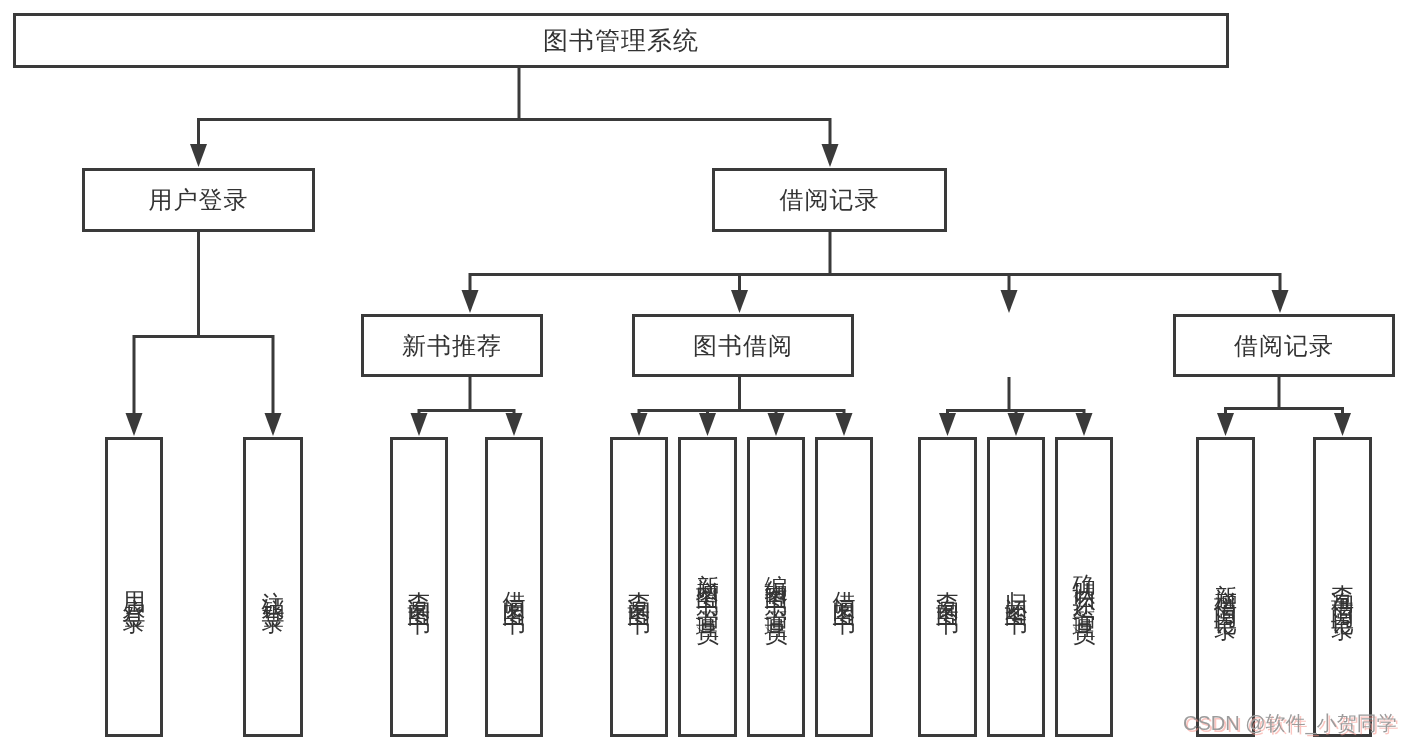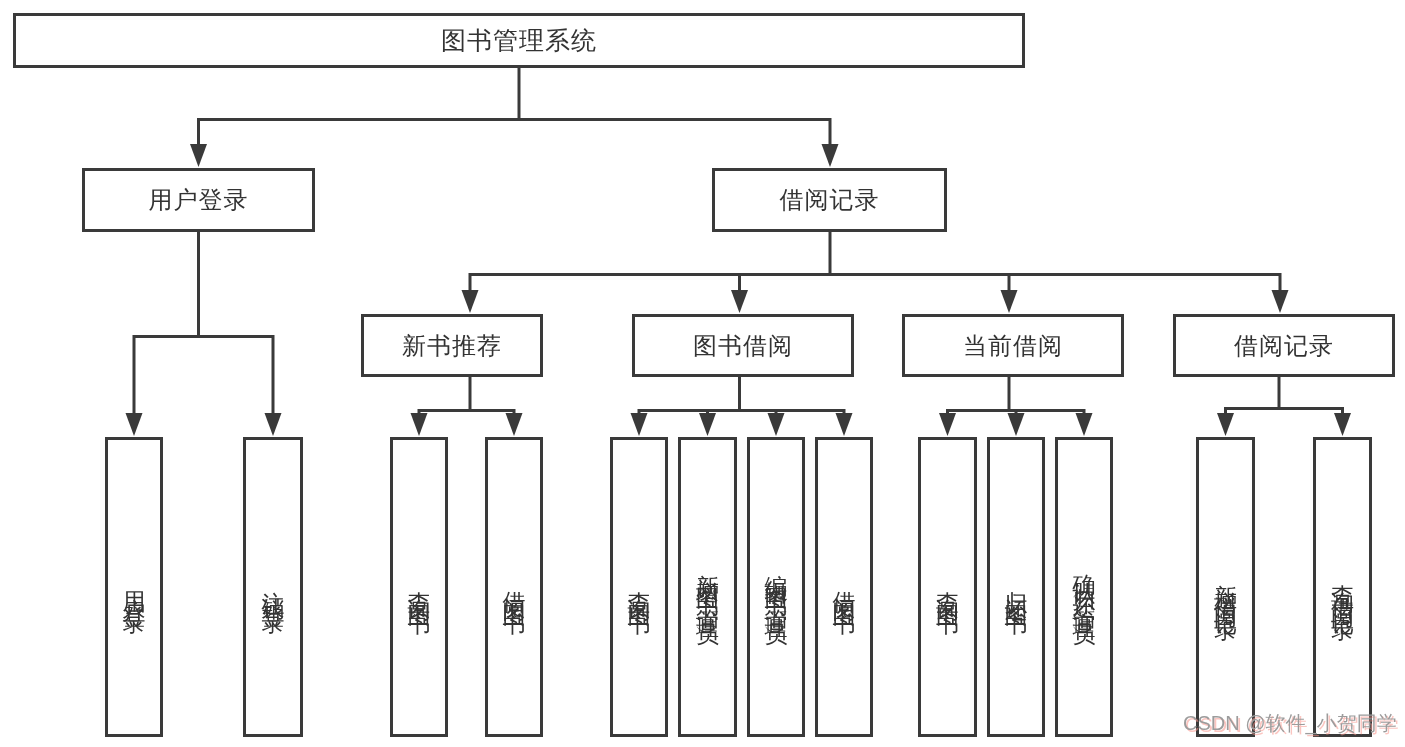--- a/index.html
+++ b/index.html
@@ -98,39 +98,36 @@
 
       <polygon points="939,413 956,413 947.5,436"></polygon>
       <polygon points="1007.5,413 1024.5,413 1016,436"></polygon>
       <polygon points="1075.5,413 1092.5,413 1084,436"></polygon>
 
       <polygon points="1217,413 1234,413 1225.5,436"></polygon>
       <polygon points="1334,413 1351,413 1342.5,436"></polygon>
     </g>
   </svg>
 
-  <div class="box lvl-root" style="left:13px;top:13px;width:1012px;height:55px">
+  <div class="box lvl-root" style="left:13px;top:13px;width:1216px;height:55px">
     <span>图书管理系统</span>
   </div>
 
   <div class="box lvl-2" style="left:82px;top:168px;width:233px;height:64px">
     <span>用户登录</span>
   </div>
   <div class="box lvl-2" style="left:712px;top:168px;width:235px;height:64px">
     <span>借阅记录</span>
   </div>
 
   <div class="box lvl-3" style="left:361px;top:314px;width:182px;height:63px">
     <span>新书推荐</span>
   </div>
   <div class="box lvl-3" style="left:632px;top:314px;width:222px;height:63px">
     <span>图书借阅</span>
-  </div>
-  <div class="box lvl-3" style="left:902px;top:314px;width:222px;height:63px">
-    <span>当前借阅</span>
   </div>
   <div class="box lvl-3" style="left:1173px;top:314px;width:222px;height:63px">
     <span>借阅记录</span>
   </div>
 
   <div class="box leaf" style="left:105px;top:437px;width:58px;height:300px">
     <span>用户登录</span>
   </div>
   <div class="box leaf" style="left:243px;top:437px;width:60px;height:300px">
     <span>注销登录</span>

